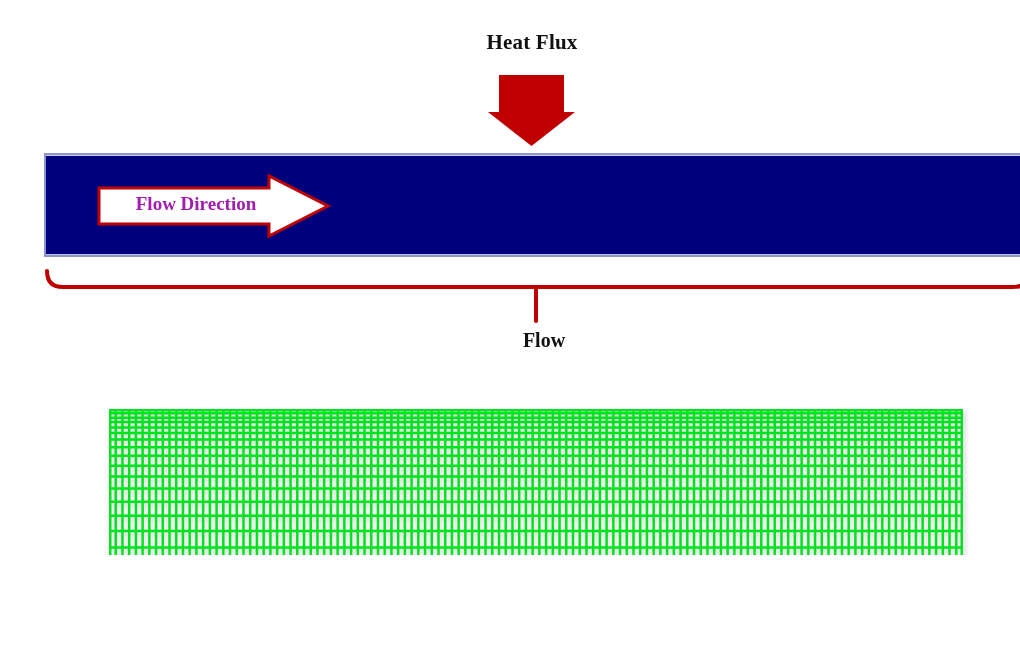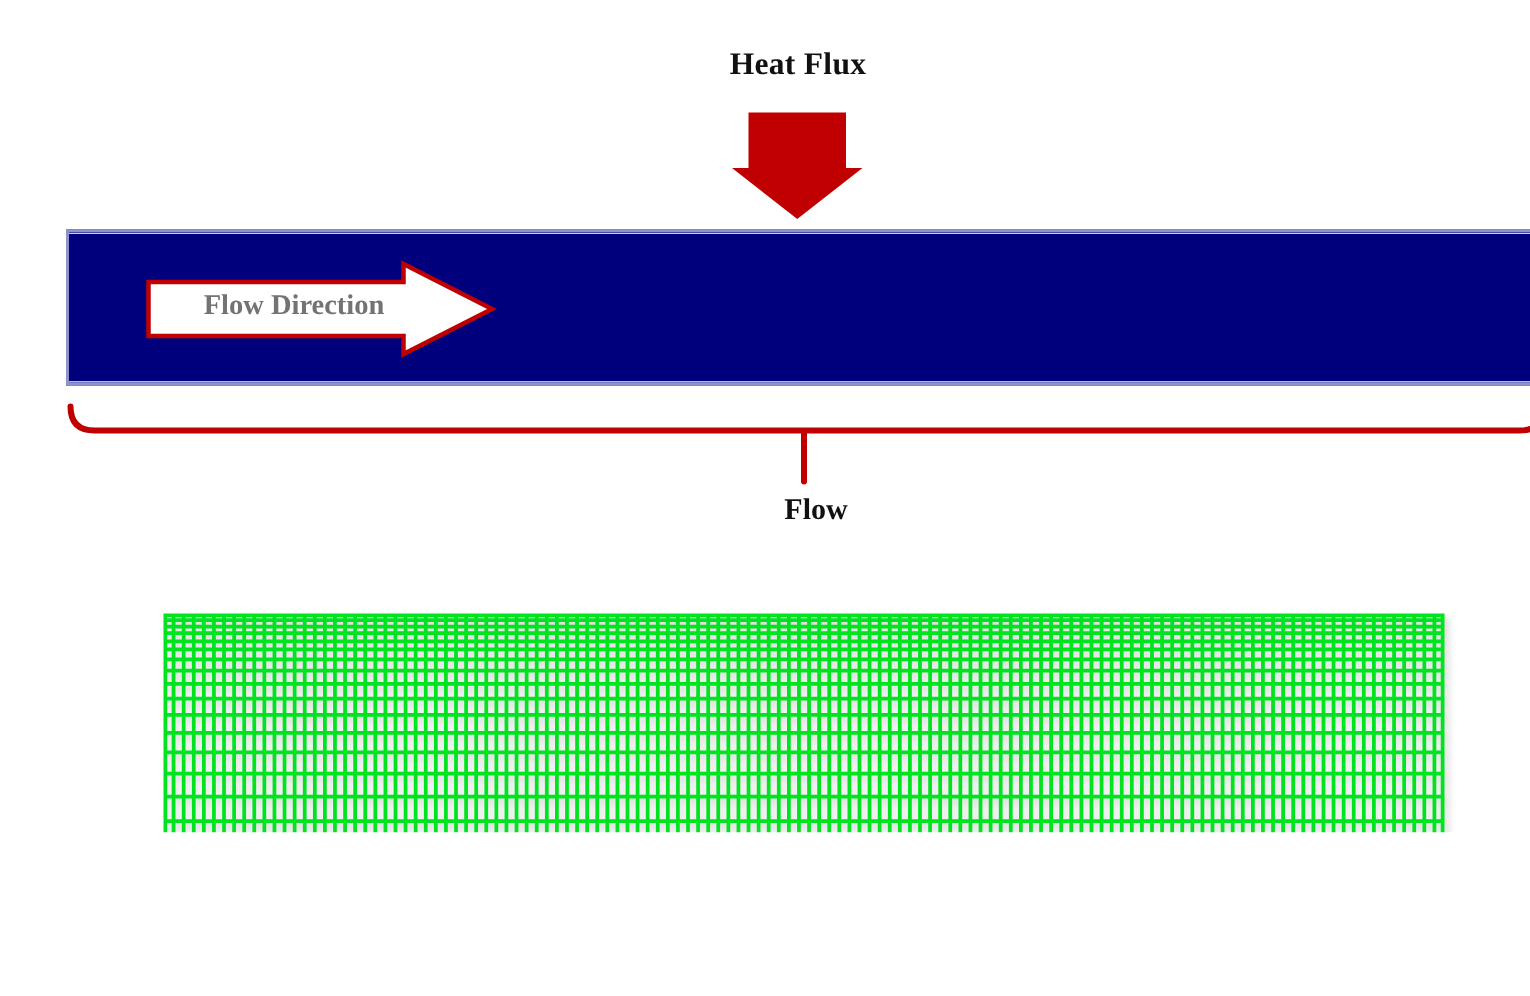--- a/index.html
+++ b/index.html
@@ -32,21 +32,21 @@
 
   <svg class="heat-flux-arrow" viewBox="0 0 87 71" xmlns="http://www.w3.org/2000/svg">
     <polygon points="11,0 76,0 76,37 87,37 43.5,71 0,37 11,37" fill="#c00000"></polygon>
   </svg>
 
   <div class="pipe" style="background: rgb(0, 0, 125); border-color: rgb(143, 147, 205);"></div>
 
   <svg class="flow-arrow" viewBox="0 0 236 66" xmlns="http://www.w3.org/2000/svg">
     <polygon stroke-width="3" stroke-linejoin="miter" points="3,15 173,15 173,3 232,33 173,63 173,51 3,51" fill="#ffffff" stroke="#c00000"></polygon>
   </svg>
-  <div class="label flow-label" style="color: #737373;">Flow Direction</div>
+  <div class="label flow-label" style="color: #a21caf;">Flow Direction</div>
 
   <svg class="axis-brace" viewBox="0 0 988 54" xmlns="http://www.w3.org/2000/svg">
     <path fill="none" stroke-width="4" stroke-linecap="round" d="M3,1 Q3,17 19,17 L969,17 Q985,17 985,1" stroke="#c00000"></path>
     <path fill="none" stroke-width="4" stroke-linecap="round" d="M492,18 L492,51" stroke="#c00000"></path>
   </svg>
 
   <div class="label axis-label">Flow</div>
 
   <svg class="mesh" id="mesh-svg" viewBox="0 0 854 194" xmlns="http://www.w3.org/2000/svg">
       <path d="M0,1.25 H854 M0,4.36 H854 M0,8.72 H854 M0,13.08 H854 M0,18.53 H854 M0,23.98 H854 M0,30.52 H854 M0,38.15 H854 M0,46.87 H854 M0,56.67 H854 M0,67.57 H854 M0,79.56 H854 M0,92.64 H854 M0,106.81 H854 M0,122.07 H854 M0,138.42 H854 M0,155.85 H854 M0,174.38 H854 M0,192.75 H854 M1.25,0 V194 M6.72,0 V194 M13.45,0 V194 M20.17,0 V194 M26.90,0 V194 M33.62,0 V194 M40.35,0 V194 M47.07,0 V194 M53.80,0 V194 M60.52,0 V194 M67.24,0 V194 M73.97,0 V194 M80.69,0 V194 M87.42,0 V194 M94.14,0 V194 M100.87,0 V194 M107.59,0 V194 M114.31,0 V194 M121.04,0 V194 M127.76,0 V194 M134.49,0 V194 M141.21,0 V194 M147.94,0 V194 M154.66,0 V194 M161.39,0 V194 M168.11,0 V194 M174.83,0 V194 M181.56,0 V194 M188.28,0 V194 M195.01,0 V194 M201.73,0 V194 M208.46,0 V194 M215.18,0 V194 M221.91,0 V194 M228.63,0 V194 M235.35,0 V194 M242.08,0 V194 M248.80,0 V194 M255.53,0 V194 M262.25,0 V194 M268.98,0 V194 M275.70,0 V194 M282.43,0 V194 M289.15,0 V194 M295.87,0 V194 M302.60,0 V194 M309.32,0 V194 M316.05,0 V194 M322.77,0 V194 M329.50,0 V194 M336.22,0 V194 M342.94,0 V194 M349.67,0 V194 M356.39,0 V194 M363.12,0 V194 M369.84,0 V194 M376.57,0 V194 M383.29,0 V194 M390.02,0 V194 M396.74,0 V194 M403.46,0 V194 M410.19,0 V194 M416.91,0 V194 M423.64,0 V194 M430.36,0 V194 M437.09,0 V194 M443.81,0 V194 M450.54,0 V194 M457.26,0 V194 M463.98,0 V194 M470.71,0 V194 M477.43,0 V194 M484.16,0 V194 M490.88,0 V194 M497.61,0 V194 M504.33,0 V194 M511.06,0 V194 M517.78,0 V194 M524.50,0 V194 M531.23,0 V194 M537.95,0 V194 M544.68,0 V194 M551.40,0 V194 M558.13,0 V194 M564.85,0 V194 M571.57,0 V194 M578.30,0 V194 M585.02,0 V194 M591.75,0 V194 M598.47,0 V194 M605.20,0 V194 M611.92,0 V194 M618.65,0 V194 M625.37,0 V194 M632.09,0 V194 M638.82,0 V194 M645.54,0 V194 M652.27,0 V194 M658.99,0 V194 M665.72,0 V194 M672.44,0 V194 M679.17,0 V194 M685.89,0 V194 M692.61,0 V194 M699.34,0 V194 M706.06,0 V194 M712.79,0 V194 M719.51,0 V194 M726.24,0 V194 M732.96,0 V194 M739.69,0 V194 M746.41,0 V194 M753.13,0 V194 M759.86,0 V194 M766.58,0 V194 M773.31,0 V194 M780.03,0 V194 M786.76,0 V194 M793.48,0 V194 M800.20,0 V194 M806.93,0 V194 M813.65,0 V194 M820.38,0 V194 M827.10,0 V194 M833.83,0 V194 M840.55,0 V194 M847.28,0 V194 M852.75,0 V194 " stroke="#00e41f" stroke-width="2.5" fill="none"></path>

